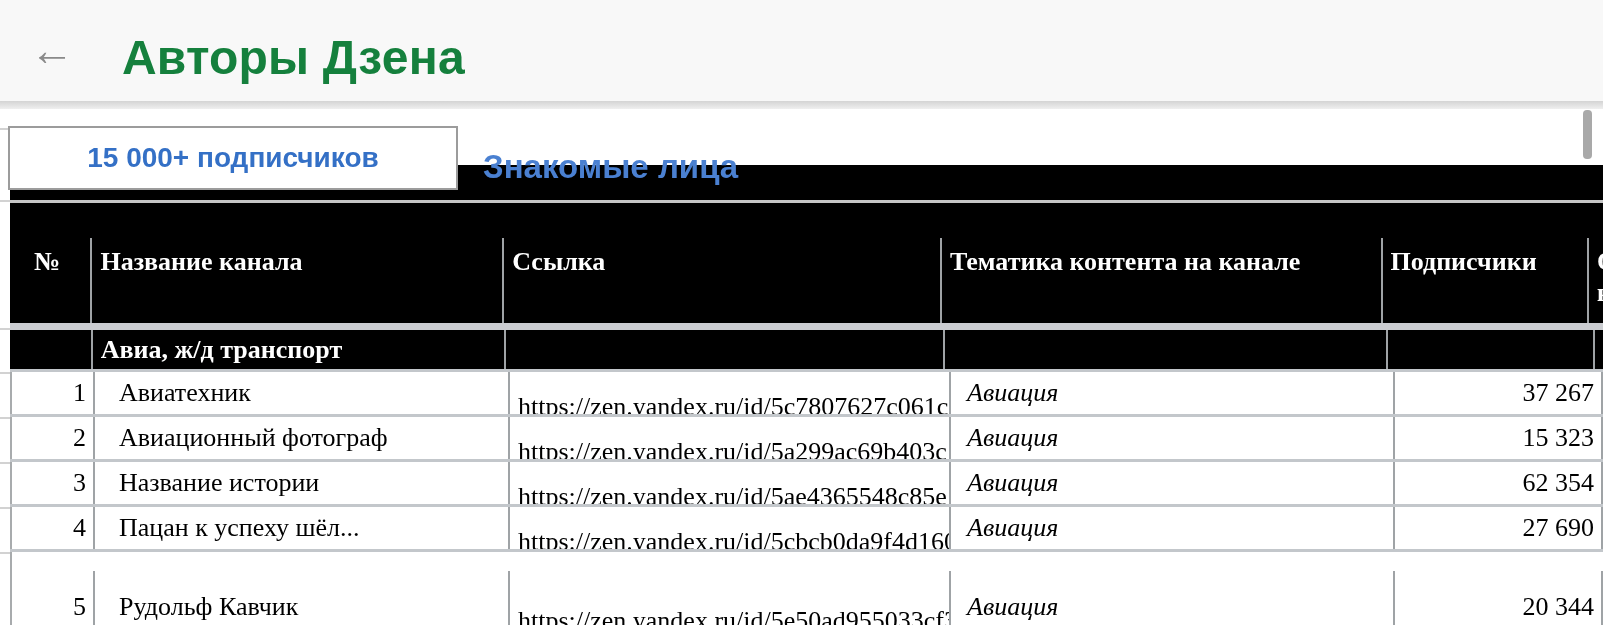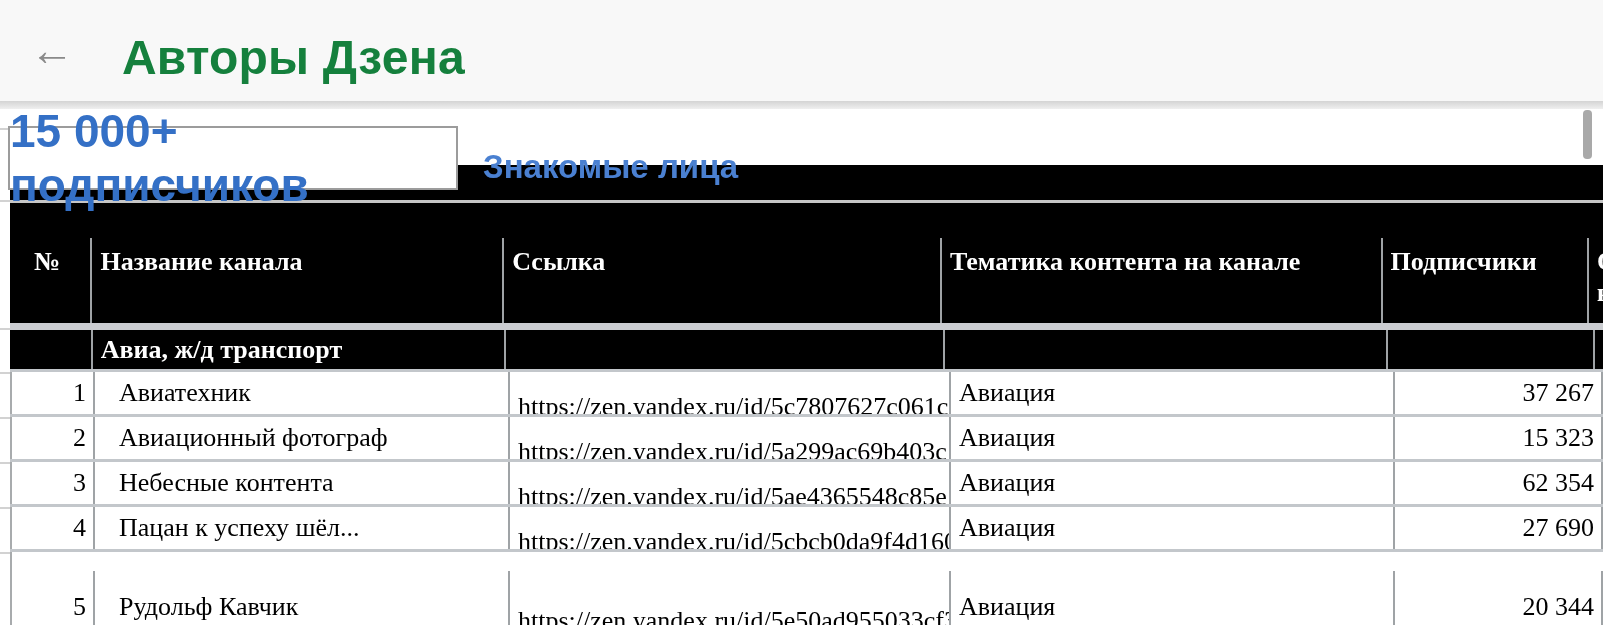--- a/index.html
+++ b/index.html
@@ -22,21 +22,21 @@
   .gutter-line { position:absolute; left:0; width:10px; height:2px; background:#d2d2d2; }
 
   
   .scroll-thumb { position:absolute; left:1583px; top:110px; width:9px; height:49px;
                   background:#a9a9a9; border-radius:4px; }
 
   
   .tab-active { position:absolute; left:8px; top:126px; width:450px; height:64px;
                 background:#fff; border:2px solid #9c9c9c; z-index:6;
                 display:flex; align-items:center; justify-content:center;
-                font-size:46px; font-weight:bold; color:#3470c6; cursor:pointer; }
+                font-size:28px; font-weight:bold; color:#3470c6; cursor:pointer; }
   .tab-inactive { position:absolute; left:483px; top:148px; z-index:6;
                   font-size:33px; font-weight:bold; color:#4a80d1; cursor:pointer;
                   white-space:nowrap; }
 
   
   .sheet { position:absolute; left:10px; top:165px; width:1593px; height:460px;
            overflow:hidden; font-family:"Liberation Serif", serif; }
   .band { width:100%; background:#000; }
   .band1 { height:35px; }
   .grayline { height:3px; background:#c6c6c6; }
@@ -57,21 +57,21 @@
   .section-row { height:39px; background:#000; color:#fff; font-weight:bold;
                  font-size:26px; }
   .section-row .cell { display:flex; align-items:center; padding-left:8px; }
 
   .row { background:#fff; color:#000; font-size:26px; border-left:2px solid #a8abad; }
   .row .cell { display:flex; align-items:center; }
   .row .num  { justify-content:flex-end; padding-right:7px; }
   .row .name { padding-left:24px; }
   .row .link { padding-left:8px; white-space:nowrap; }
   .row .link span { text-decoration:underline; cursor:pointer; white-space:nowrap;margin-top:28px; }
-  .row .topic { padding-left:8px; }
+  .row .topic { padding-left:16px;font-style:italic; }
   .row .subs { justify-content:flex-end; padding-right:7px; }
   .r-std { height:42px; }
   .r-tall { height:110px; align-items:center; }
   .r-tall .cell { height:73px; }
 </style>
 </head>
 <body>
 
 <div class="stage">
 
@@ -142,21 +142,21 @@
           <span>https://zen.yandex.ru/id/5a299ac69b403c</span>
         </div>
       <div class="cell c3 topic">Авиация</div>
       <div class="cell c4 subs">15 323</div>
       <div class="cell c5"></div>
     </div>
     <div class="divider"></div>
 
     <div class="trow row r-std">
       <div class="cell c0 num">3</div>
-      <div class="cell c1 name">Небесные контента</div>
+      <div class="cell c1 name">Название истории</div>
       <div class="cell c2 link">
           <span>https://zen.yandex.ru/id/5ae4365548c85e</span>
         </div>
       <div class="cell c3 topic">Авиация</div>
       <div class="cell c4 subs">62 354</div>
       <div class="cell c5"></div>
     </div>
     <div class="divider"></div>
 
     <div class="trow row r-std">

